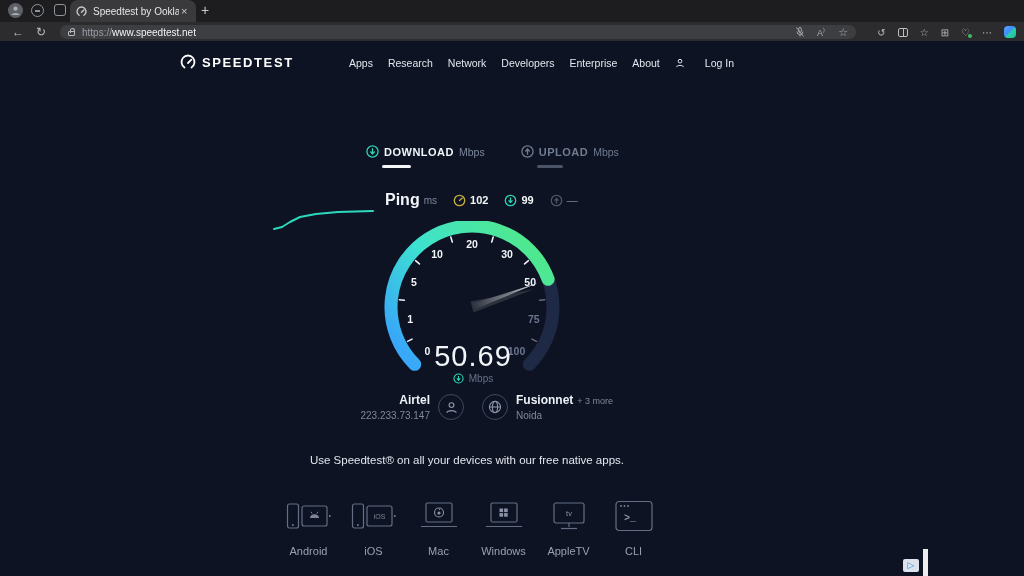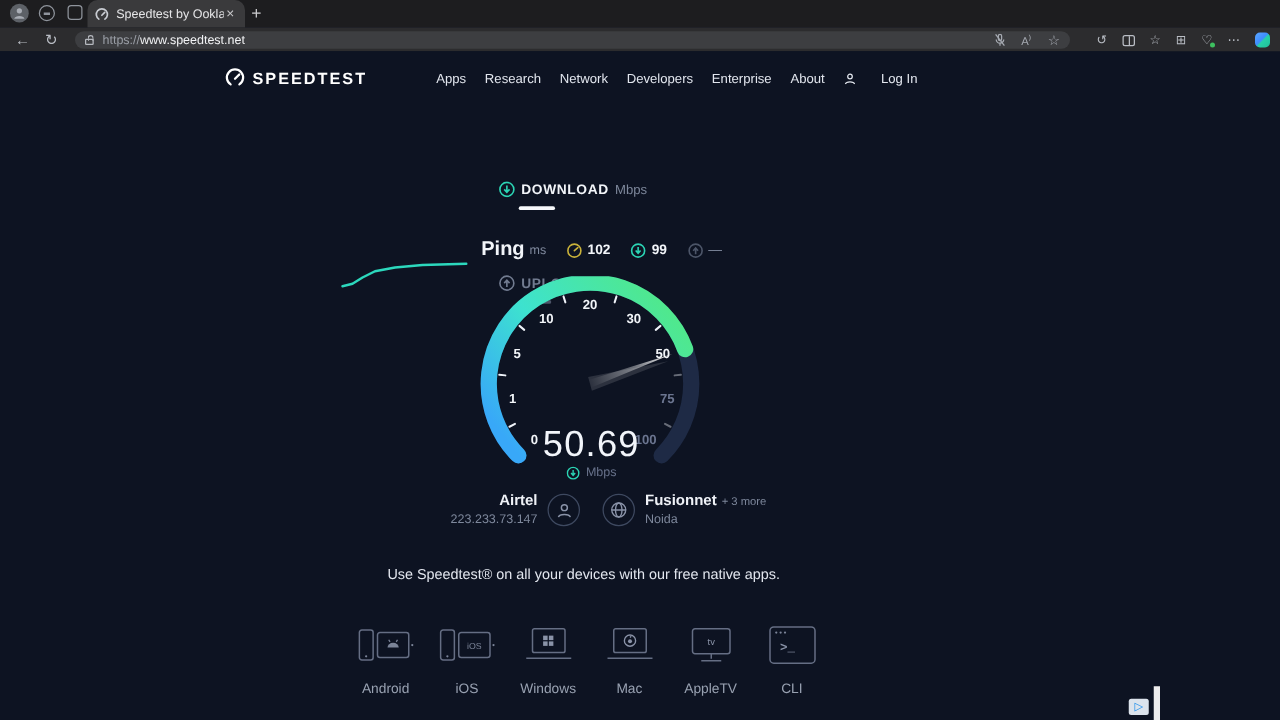--- a/index.html
+++ b/index.html
@@ -48,21 +48,21 @@
   
   .page { position:absolute; top:41px; left:0; width:928px; height:535px; background:#0d1322; }
 
   .logo { position:absolute; left:180px; top:13px; display:flex; align-items:center; gap:6px; }
   .logo-text { color:#ffffff; font-size:13px; font-weight:bold; letter-spacing:1.6px; }
   .topnav { position:absolute; right:194px; top:16px; display:flex; align-items:center; gap:15px; }
   .topnav span { color:#e2e6ee; font-size:10.5px; }
   .login { display:flex; align-items:center; gap:20px; color:#e2e6ee; font-size:10.5px; }
 
   
-  .mode-tabs { position:absolute; left:399px; top:104px; display:flex; gap:52px;flex-direction:column; }
+  .mode-tabs { position:absolute; left:366px; top:104px; display:flex; gap:36px; }
   .mode-tab { display:flex; flex-direction:column; }
   .mode-row { display:flex; align-items:center; gap:5px; }
   .mode-label { font-size:11px; font-weight:bold; letter-spacing:0.5px; }
   .mode-unit { font-size:10.5px; }
   .active .mode-label { color:#f2f5f9; }
   .active .mode-unit { color:#7e889c; }
   .inactive .mode-label, .inactive .mode-unit { color:#717b90; }
   .underline { height:3px; border-radius:2px; margin-top:7px; margin-left:16px; }
   .underline.on { width:29px; background:#f5f7fa; }
   .underline.off { width:26px; background:#4c5568; }
@@ -78,21 +78,21 @@
   .sparkline { position:absolute; left:268px; top:162px; }
 
   .gauge-wrap { position:absolute; left:384px; top:180px; width:176px; height:152px; }
   .gauge-num { position:absolute; left:393px; top:299px; width:160px; text-align:center;
                color:#f2f5fa; font-size:29px; letter-spacing:1px; }
   .gauge-unit { position:absolute; left:393px; top:332px; width:160px; display:flex;
                 justify-content:center; align-items:center; gap:5px; }
   .gauge-unit .u { color:#67718a; font-size:10px; }
 
   
-  .conns { position:absolute; left:300px; top:352px; display:flex; align-items:flex-end; }
+  .conns { position:absolute; left:300px; top:352px; display:flex; align-items:center; }
   .isp-block { width:130px; text-align:right; }
   .conn-name { color:#eef1f6; font-size:12px; font-weight:bold; }
   .conn-sub { color:#7e889c; font-size:10px; margin-top:3px; }
   .conn-circle { width:26px; height:26px; border:1.5px solid #3e4960; border-radius:50%;
                  display:flex; align-items:center; justify-content:center; margin:0 0 0 8px; flex:0 0 auto; }
   .server-block { margin-left:8px; }
   .more { color:#7e889c; font-size:9px; font-weight:normal; margin-left:4px; }
   .gap18 { width:18px; }
 
   
@@ -361,45 +361,45 @@
             <circle cx="6.9" cy="26" r="0.9" fill="#7b8498"></circle>
             <circle cx="43.8" cy="17" r="0.9" fill="#7b8498"></circle>
           </svg>
         </div>
         <div class="plat-label">iOS</div>
       </div>
       <div class="platform">
         <div class="plat-icon">
           <svg width="44" height="30" viewBox="0 0 44 30">
             <rect x="9" y="2" width="26" height="19" rx="1.5" stroke="#656e84" stroke-width="1.2" fill="none"></rect>
+            <circle cx="22" cy="11.5" r="4.5" stroke="#8a93a8" stroke-width="1.1" fill="none"></circle>
+            <circle cx="22" cy="12" r="1.6" fill="#8a93a8"></circle>
+            <line x1="22" y1="9" x2="23" y2="8" stroke="#8a93a8" stroke-width="1"></line>
+            <line x1="4" y1="25.5" x2="40" y2="25.5" stroke="#656e84" stroke-width="1.2"></line>
+          </svg>
+        </div>
+        <div class="plat-label">Mac</div>
+      </div>
+      <div class="platform">
+        <div class="plat-icon">
+          <svg width="44" height="30" viewBox="0 0 44 30">
+            <rect x="9" y="2" width="26" height="19" rx="1.5" stroke="#656e84" stroke-width="1.2" fill="none"></rect>
             <g fill="#8a93a8">
               <rect x="17.5" y="7.5" width="3.6" height="3.6"></rect>
                 <rect x="22.1" y="7.5" width="3.6" height="3.6"></rect>
               <rect x="17.5" y="12.1" width="3.6" height="3.6"></rect>
                 <rect x="22.1" y="12.1" width="3.6" height="3.6"></rect>
             </g>
             <line x1="4" y1="25.5" x2="40" y2="25.5" stroke="#656e84" stroke-width="1.2"></line>
           </svg>
         </div>
         <div class="plat-label">Windows</div>
       </div>
       <div class="platform">
         <div class="plat-icon">
-          <svg width="44" height="30" viewBox="0 0 44 30">
-            <rect x="9" y="2" width="26" height="19" rx="1.5" stroke="#656e84" stroke-width="1.2" fill="none"></rect>
-            <circle cx="22" cy="11.5" r="4.5" stroke="#8a93a8" stroke-width="1.1" fill="none"></circle>
-            <circle cx="22" cy="12" r="1.6" fill="#8a93a8"></circle>
-            <line x1="22" y1="9" x2="23" y2="8" stroke="#8a93a8" stroke-width="1"></line>
-            <line x1="4" y1="25.5" x2="40" y2="25.5" stroke="#656e84" stroke-width="1.2"></line>
-          </svg>
-        </div>
-        <div class="plat-label">Mac</div>
-      </div>
-      <div class="platform">
-        <div class="plat-icon">
           <svg width="44" height="32" viewBox="0 0 44 32">
             <rect x="7" y="3" width="30" height="20" rx="2" stroke="#656e84" stroke-width="1.2" fill="none"></rect>
             <text x="22" y="16" font-size="7.5" fill="#8a93a8" text-anchor="middle" font-family="Liberation Sans, sans-serif">tv</text>
             <line x1="22" y1="23" x2="22" y2="27" stroke="#656e84" stroke-width="1.2"></line>
             <line x1="14" y1="28.5" x2="30" y2="28.5" stroke="#656e84" stroke-width="1.2"></line>
           </svg>
         </div>
         <div class="plat-label">AppleTV</div>
       </div>
       <div class="platform">

